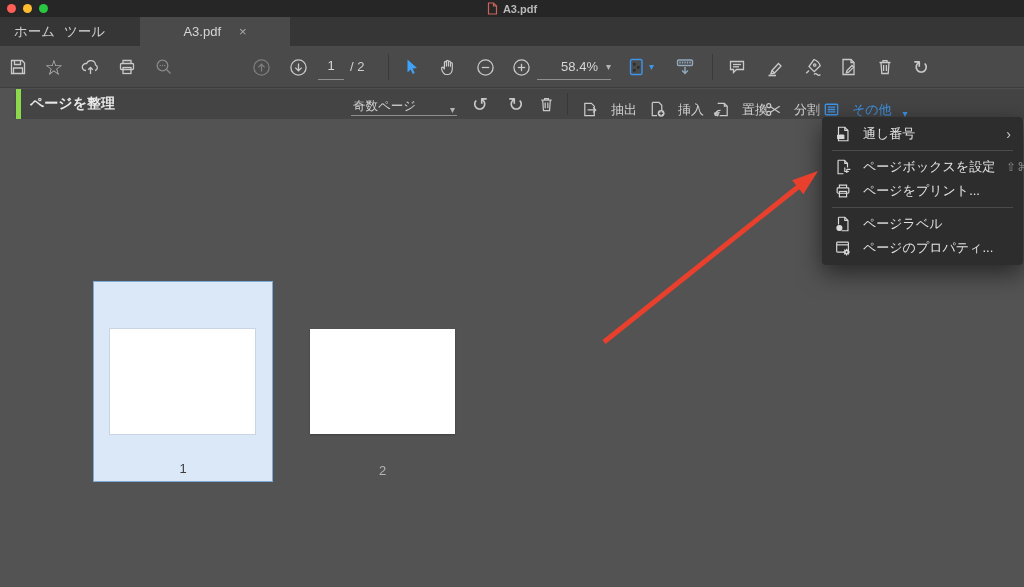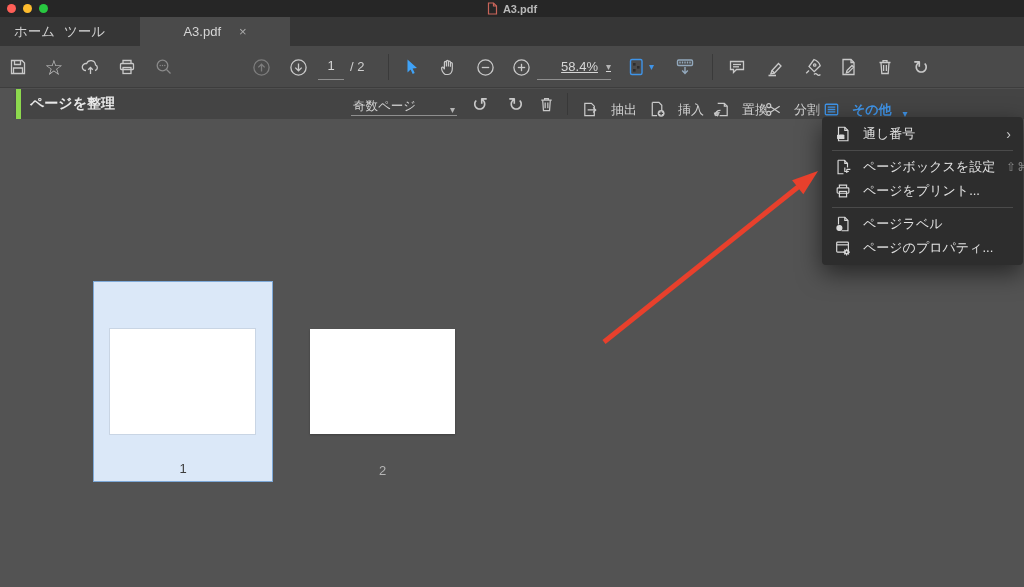--- a/index.html
+++ b/index.html
@@ -20,34 +20,34 @@
   .doctab { position:absolute; left:140px; top:0; width:150px; height:29px; background:#4a4a4a; display:flex; align-items:center; justify-content:center; gap:18px; color:#d5d5d5; font-size:13px; }
   .tabclose { color:#aaa; font-size:13px; cursor:default; }
 
   
   .toolbar1 { position:absolute; left:0; top:46px; width:1024px; height:42px; background:#4a4a4a; border-bottom:1px solid #3e3e3e; }
   .tbtn { position:absolute; top:0; height:42px; width:28px; display:flex; align-items:center; justify-content:center; }
   .vsep { position:absolute; top:8px; width:1px; height:26px; background:#3a3a3a; }
   .glyphstar { font-size:21px; color:#c9c9c9; line-height:1; }
   .pagefield { position:absolute; left:318px; top:8px; width:26px; height:26px; color:#d6d6d6; font-size:13px; text-align:center; line-height:24px; border-bottom:1px solid #8f8f8f; }
   .pagetotal { position:absolute; left:350px; top:8px; height:26px; color:#cfcfcf; font-size:13px; line-height:26px; }
-  .zoomgroup { position:absolute; left:537px; top:8px; width:74px; height:26px; display:flex; align-items:center; justify-content:flex-end; gap:8px; border-bottom:1px solid #8f8f8f; color:#d6d6d6; font-size:13px;text-decoration:underline; }
+  .zoomgroup { position:absolute; left:537px; top:8px; width:74px; height:26px; display:flex; align-items:center; justify-content:flex-end; gap:8px; border-bottom:1px solid #8f8f8f; color:#d6d6d6; font-size:13px; }
   .caret { font-size:10px; color:#b5b5b5; line-height:1; }
   .caret.blue { color:#3f94e8; }
   .pagedispgroup { position:absolute; left:626px; top:0; height:42px; display:flex; align-items:center; gap:3px; }
   .rotglyph { font-size:19px; color:#c9c9c9; line-height:1; }
 
   
   .toolbar2 { position:absolute; left:16px; top:89px; width:1024px; height:30px; background:#444444; box-shadow:0 1px 3px rgba(0,0,0,.25); }
   .greenbar { position:absolute; left:0; top:0; width:5px; height:30px; background:#8dd94e; }
   .organize-title { position:absolute; left:14px; top:0; height:30px; display:flex; align-items:center; color:#e8e8e8; font-size:14px; font-weight:bold; }
   .rangedrop { position:absolute; left:335px; top:3px; width:106px; height:24px; display:flex; align-items:flex-end; justify-content:space-between; color:#d0d0d0; font-size:12.5px; border-bottom:1px solid #8f8f8f; padding:0 2px; }
   .t2btn { position:absolute; top:0; height:30px; width:26px; display:flex; align-items:center; justify-content:center; }
   .t2group { position:absolute; top:0; height:30px; display:inline-flex; align-items:flex-end; gap:11px; color:#d0d0d0; font-size:13px; }
-  .t2group.more { color:#3f94e8;font-weight:bold; }
+  .t2group.more { color:#3f94e8; }
   .vsep2 { position:absolute; top:4px; width:1px; height:22px; background:#383838; }
 
   
   .content { position:absolute; left:0; top:119px; width:1024px; height:468px; background:#535353; }
   .thumb-selected { position:absolute; left:93px; top:162px; width:180px; height:201px; background:#dbe8f8; border:1.5px solid #7ea9d8; }
   .thumb-page1 { position:absolute; left:16px; top:47px; width:145px; height:105px; background:#ffffff; box-shadow:0 0 0 1px rgba(0,0,0,.08); }
   .thumb1-num { position:absolute; left:0; bottom:5px; width:100%; text-align:center; color:#3c3c3c; font-size:13px; }
   .thumb-page2 { position:absolute; left:310px; top:210px; width:145px; height:105px; background:#ffffff; box-shadow:0 1px 2px rgba(0,0,0,.25); }
   .thumb2-num { position:absolute; left:310px; top:344px; width:145px; text-align:center; color:#b5b5b5; font-size:13px; }
 

